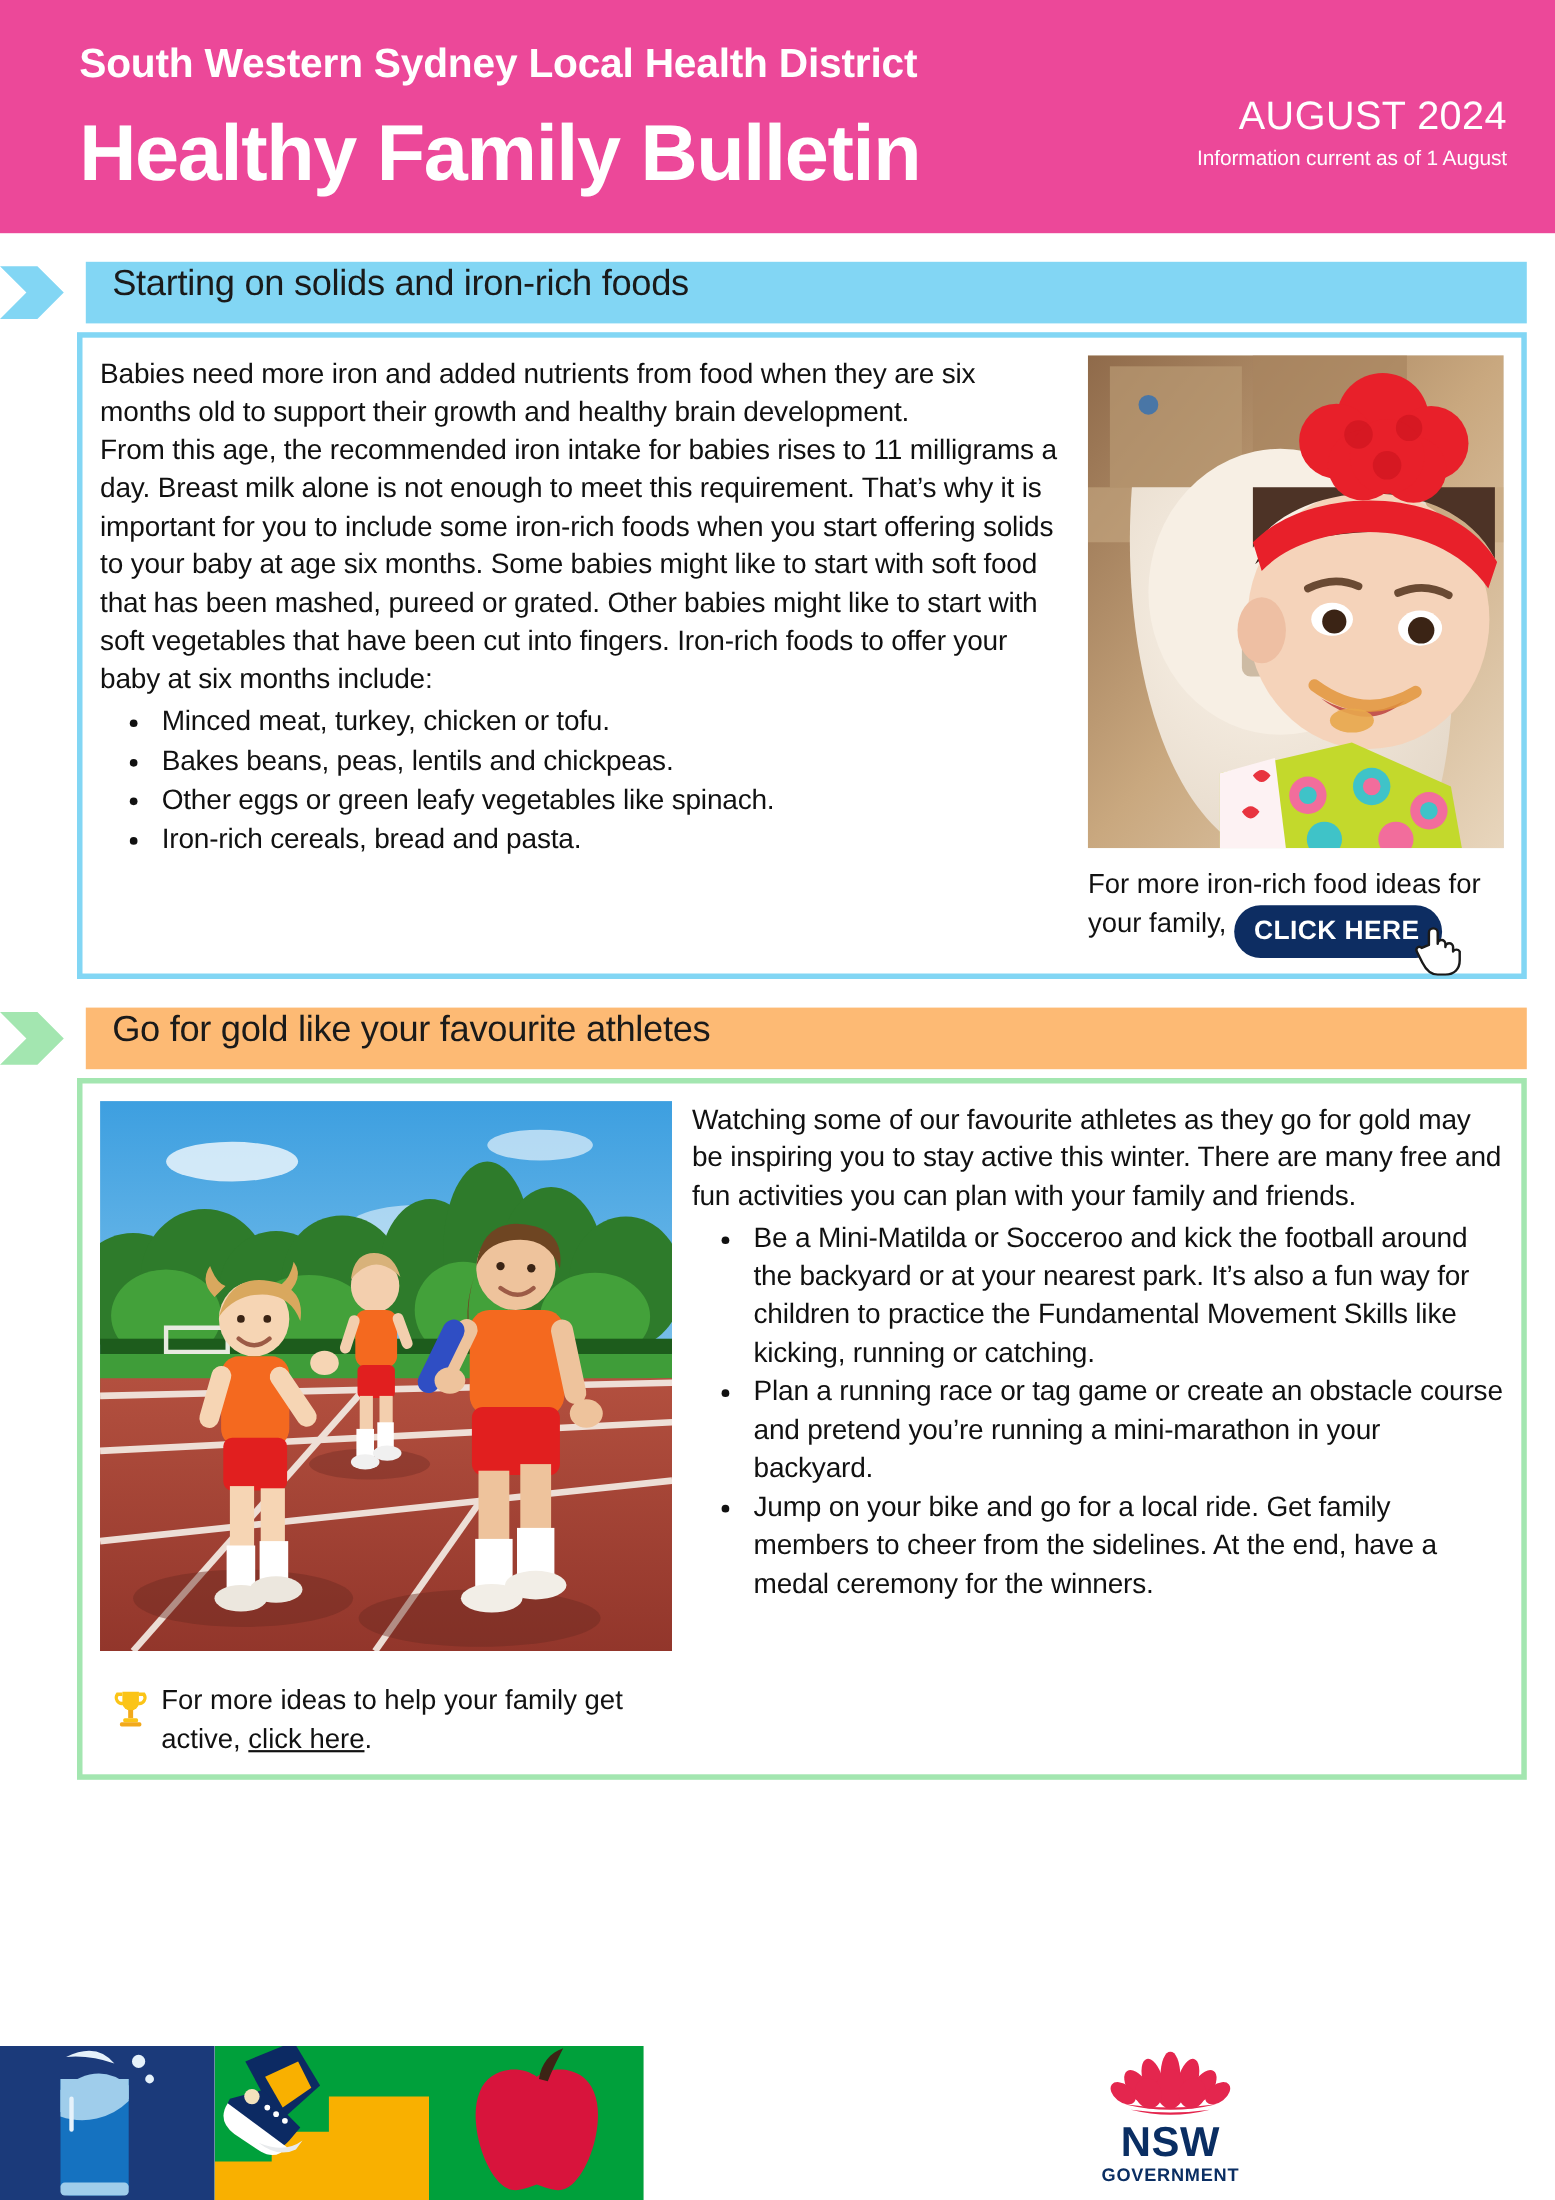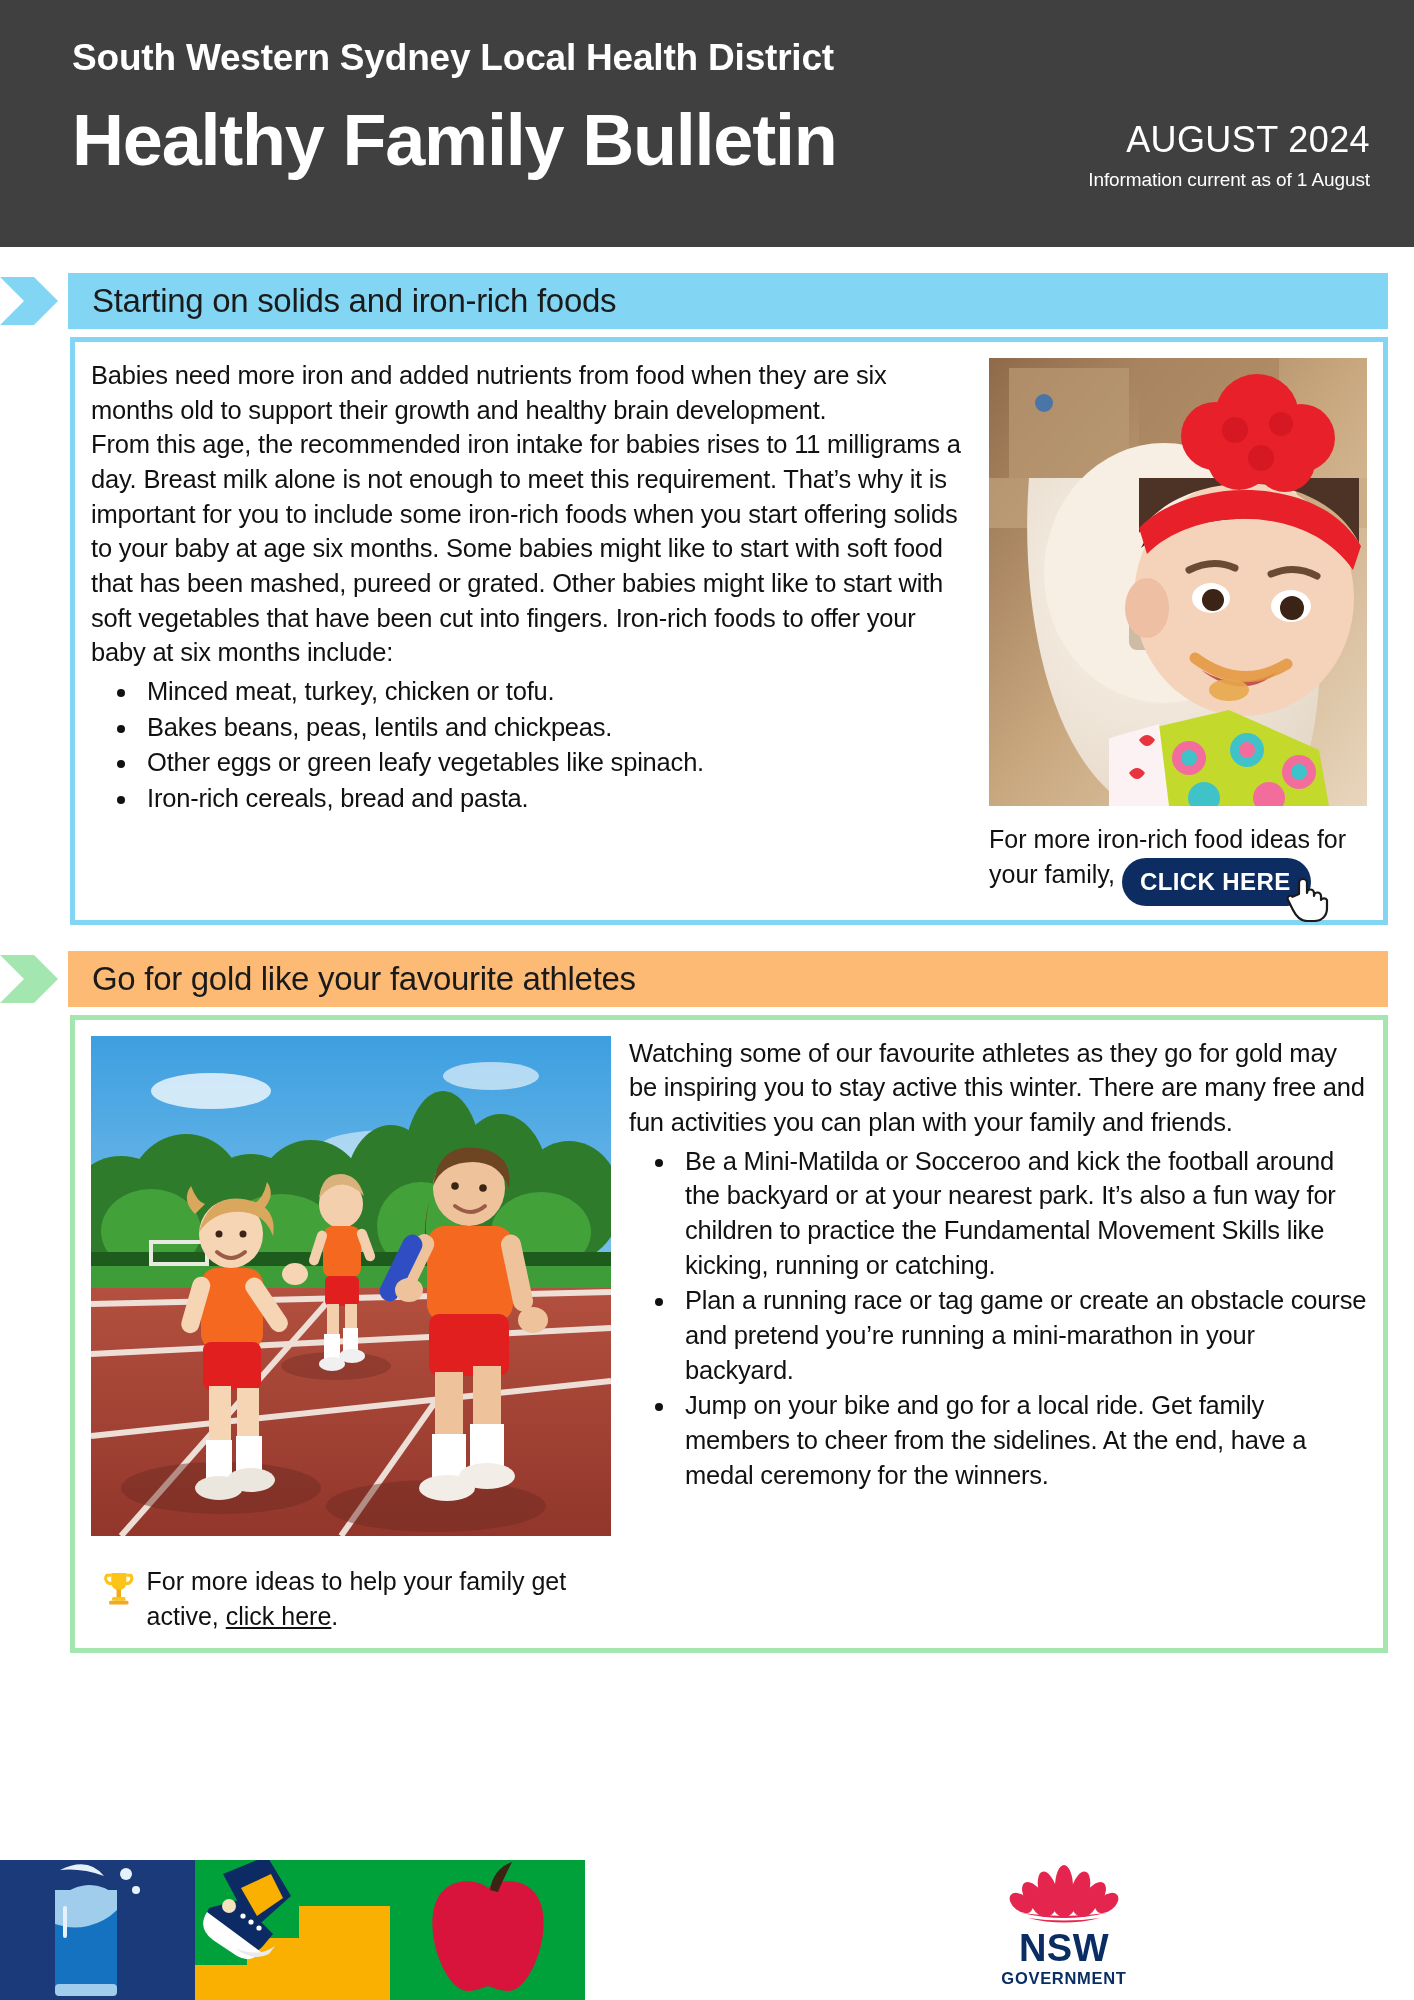--- a/index.html
+++ b/index.html
@@ -7,22 +7,22 @@
     width: 1414px; height: 2000px;
     background: #ffffff;
     font-family: "Liberation Sans", sans-serif;
     overflow: hidden;
   }
   .page { position: relative; width: 1414px; height: 2000px; background:#fff; }
 
   
   .header {
     position: relative;
-    height: 247px;
-    background: #404040;
+    height: 212px;
+    background: #ec4899;
     padding: 38px 44px 0 72px;
   }
   .header-district {
     color: #ffffff;
     font-size: 37px;
     font-weight: 600;
     letter-spacing: -0.2px;
     line-height: 1.1;
   }
   .header-title {
@@ -64,24 +64,23 @@
   }
   .banner-arrow {
     width: 62px;
     height: 56px;
     flex: 0 0 62px;
     margin-left: 0px;
   }
   .banner-arrow svg { display: block; }
   .banner-bar {
     flex: 1 1 auto;
-    margin-left: 6px;
+    margin-left: 16px;
     margin-right: 26px;
     display: flex;
-    align-items: center;
     padding-left: 24px;
   }
   .banner-bar span {
     font-size: 33px;
     font-weight: 400;
     color: #1a1a1a;
     letter-spacing: -0.3px;
   }
   .blue  { background: #82d6f4; }
   .green { background: #fdba74; }

